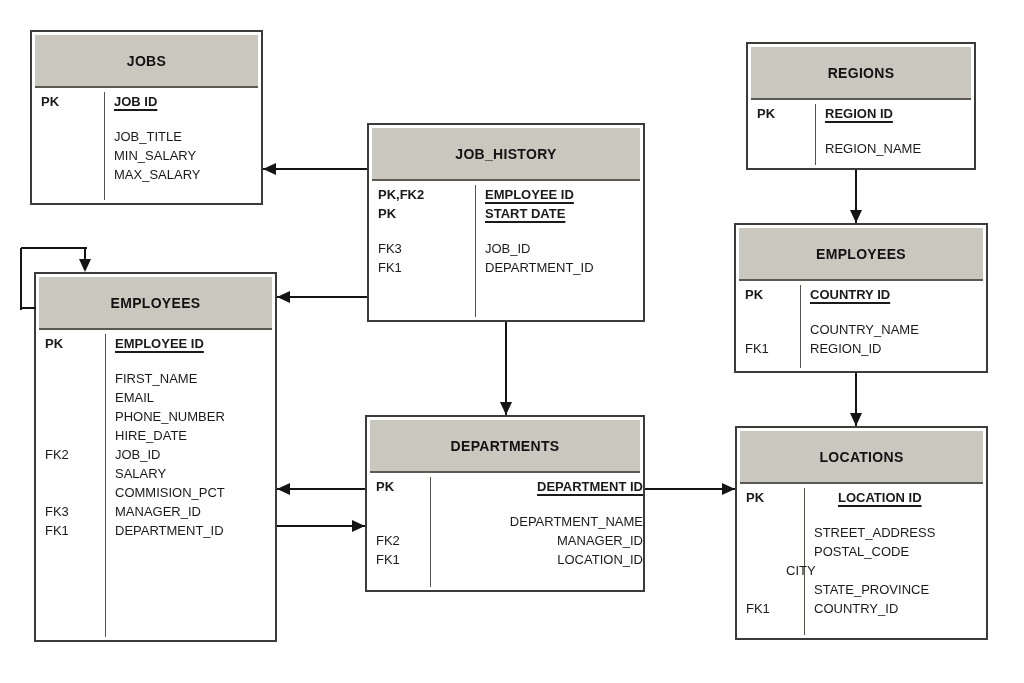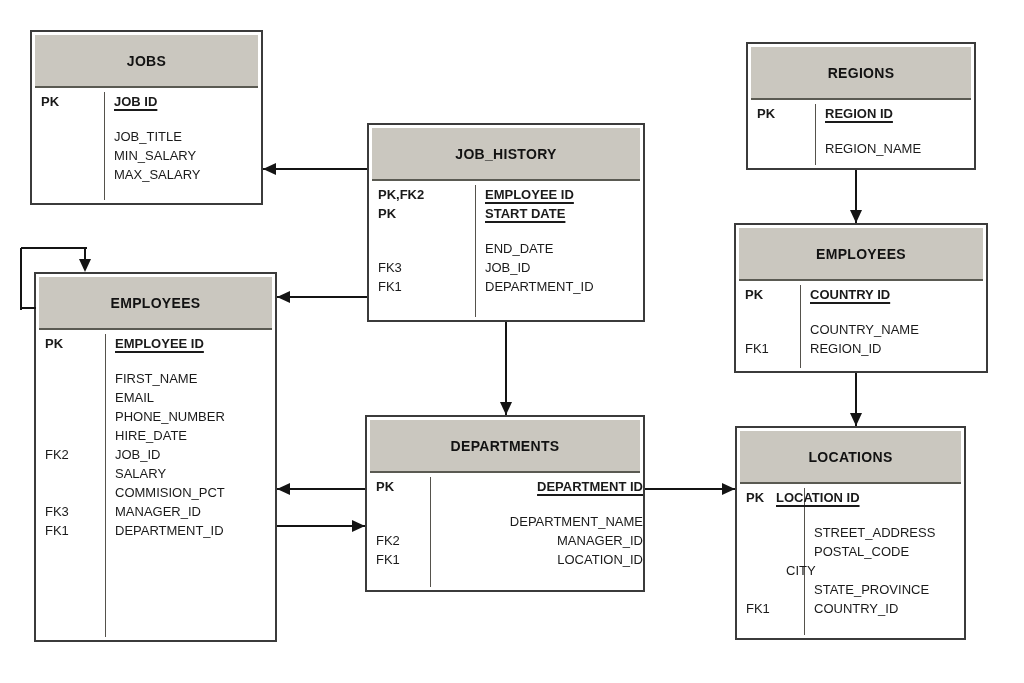--- a/index.html
+++ b/index.html
@@ -65,21 +65,20 @@
     </div>
     <div class="entity" style="left: 367px; top: 123px; width: 278px; height: 199px;">
       <div class="entity-header">
         <span class="entity-title">JOB_HISTORY</span>
       </div>
       <div class="entity-body">
         <div class="key-divider" style="left: 106px;"></div>
         <div class="row key-row"><span class="key">PK,FK2</span><span class="name" style="margin-left: 116px;">EMPLOYEE ID</span></div>
         <div class="row key-row"><span class="key">PK</span><span class="name" style="margin-left: 116px;">START DATE</span></div>
         <div class="spacer"></div>
-        <div class="row attr-row"><span class="key"></span><span class="name" style="margin-left: 116px;">END_DATE</span></div>
         <div class="row attr-row"><span class="key">FK3</span><span class="name" style="margin-left: 116px;">JOB_ID</span></div>
         <div class="row attr-row"><span class="key">FK1</span><span class="name" style="margin-left: 116px;">DEPARTMENT_ID</span></div>
       </div>
     </div>
     <div class="entity" style="left: 34px; top: 272px; width: 243px; height: 370px;">
       <div class="entity-header">
         <span class="entity-title">EMPLOYEES</span>
       </div>
       <div class="entity-body">
         <div class="key-divider" style="left: 69px;"></div>
@@ -125,27 +124,27 @@
         <span class="entity-title">EMPLOYEES</span>
       </div>
       <div class="entity-body">
         <div class="key-divider" style="left: 64px;"></div>
         <div class="row key-row"><span class="key">PK</span><span class="name" style="margin-left: 74px;">COUNTRY ID</span></div>
         <div class="spacer"></div>
         <div class="row attr-row"><span class="key"></span><span class="name" style="margin-left: 74px;">COUNTRY_NAME</span></div>
         <div class="row attr-row"><span class="key">FK1</span><span class="name" style="margin-left: 74px;">REGION_ID</span></div>
       </div>
     </div>
-    <div class="entity" style="left: 735px; top: 426px; width: 231px; height: 214px;">
+    <div class="entity" style="left: 735px; top: 426px; width: 253px; height: 214px;">
       <div class="entity-header">
         <span class="entity-title">LOCATIONS</span>
       </div>
       <div class="entity-body">
         <div class="key-divider" style="left: 67px;"></div>
-        <div class="row key-row"><span class="key">PK</span><span class="name" style="margin-left: 39px;">LOCATION ID</span></div>
+        <div class="row key-row"><span class="key">PK</span><span class="name" style="margin-left: 101px;">LOCATION ID</span></div>
         <div class="spacer"></div>
         <div class="row attr-row"><span class="key"></span><span class="name" style="margin-left: 77px;">STREET_ADDRESS</span></div>
         <div class="row attr-row"><span class="key"></span><span class="name" style="margin-left: 77px;">POSTAL_CODE</span></div>
         <div class="row attr-row"><span class="key"></span><span class="name" style="margin-left: 49px;">CITY</span></div>
         <div class="row attr-row"><span class="key"></span><span class="name" style="margin-left: 77px;">STATE_PROVINCE</span></div>
         <div class="row attr-row"><span class="key">FK1</span><span class="name" style="margin-left: 77px;">COUNTRY_ID</span></div>
       </div>
     </div>
     <div class="line-h" style="left: 263px; top: 168px; width: 104px;"></div>
     <div class="arrow arrow-left" style="left: 263px; top: 163px;"></div>

